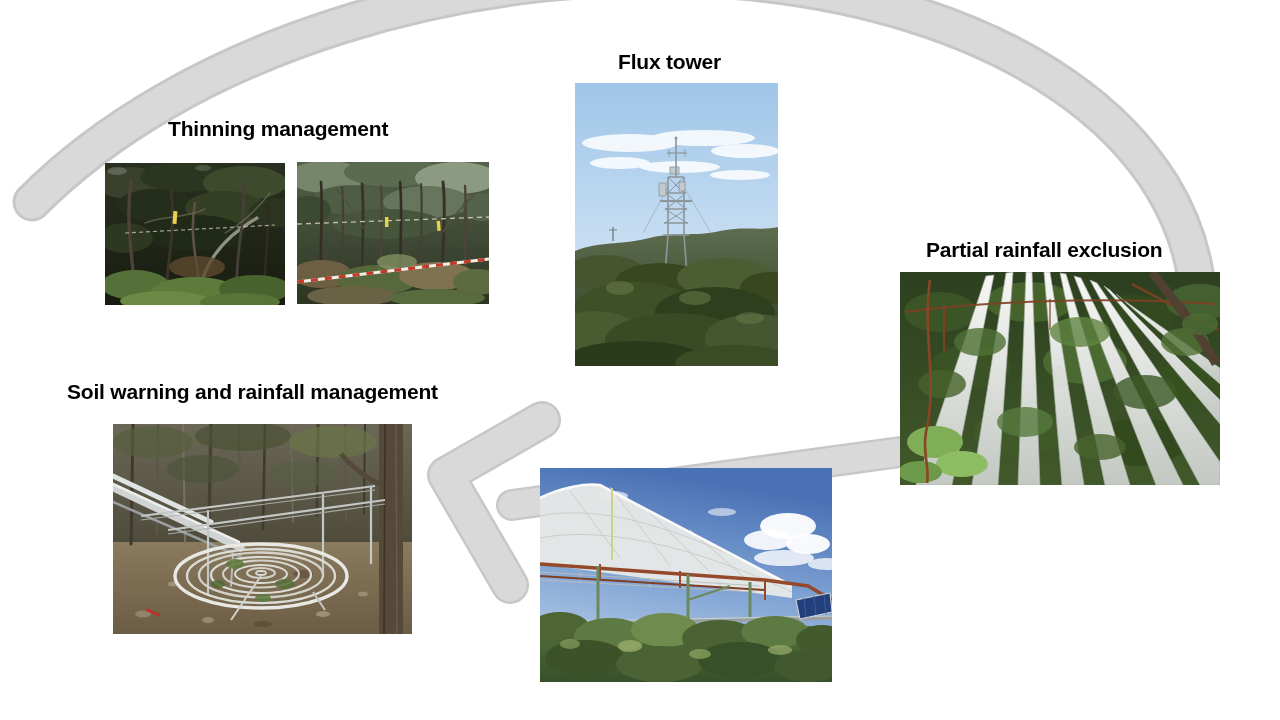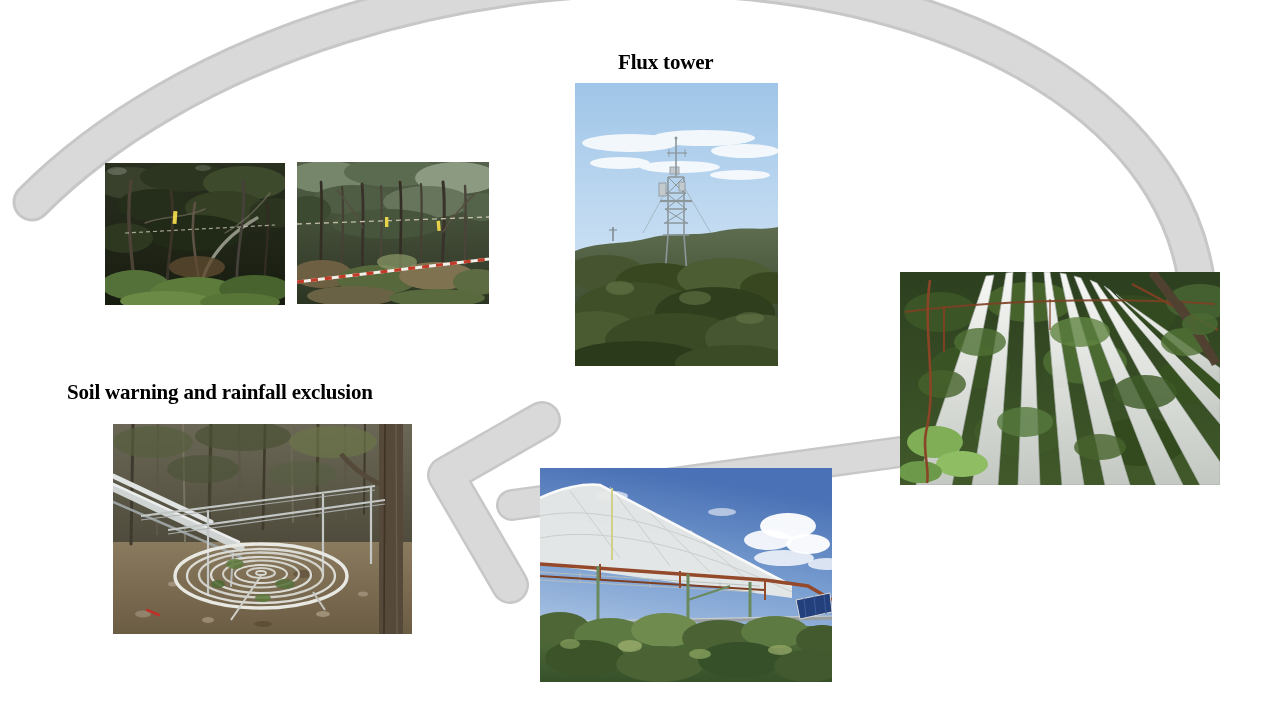--- a/index.html
+++ b/index.html
@@ -1,18 +1,18 @@
 <!DOCTYPE html>
 <html><head>
 <meta charset="utf-8">
 <style>
   html,body{margin:0;padding:0;background:#888;}
   #slide{
     position:relative;width:1280px;height:720px;background:#ffffff;
-    overflow:hidden;font-family:Liberation Serif, serif;
+    overflow:hidden;font-family:Liberation Sans, sans-serif;
   }
   .arrow-layer{position:absolute;left:0;top:0;z-index:1;}
   .photo{position:absolute;z-index:2;}
   .photo svg{display:block;width:100%;height:100%;}
   .label{
     position:absolute;z-index:3;font-weight:700;font-size:21px;color:#000;
     white-space:nowrap;letter-spacing:-0.2px;
   }
 </style>
 </head>
@@ -29,21 +29,23 @@
 
     <g>
       <path d="M 915 450 L 512 505" fill="none" stroke="#c7c7c7" stroke-width="32" stroke-linecap="round"></path>
       <path d="M 915 450 L 512 505" fill="none" stroke="#d9d9d9" stroke-width="27" stroke-linecap="round"></path>
       <path d="M 542 420 L 446 475 L 510 585" fill="none" stroke="#c7c7c7" stroke-width="38" stroke-linecap="round" stroke-linejoin="round"></path>
       <path d="M 542 420 L 446 475 L 510 585" fill="none" stroke="#d9d9d9" stroke-width="33" stroke-linecap="round" stroke-linejoin="round"></path>
     </g>
   </svg>
 
   <div class="label" style="left:618px;top:50px;">Flux tower</div>
-  <div class="label" style="left:67px;top:380px;">Soil warning and rainfall exclusion</div>
+  <div class="label" style="left:168px;top:117px;">Thinning management</div>
+  <div class="label" style="left:926px;top:238px;">Partial rainfall exclusion</div>
+  <div class="label" style="left:67px;top:380px;">Soil warning and rainfall management</div>
 
   <div class="photo" style="left:575px;top:83px;width:203px;height:283px;">
     <svg viewBox="0 0 203 283" preserveAspectRatio="none">
       <defs>
         <linearGradient id="g-sky1" x1="0" y1="0" x2="0" y2="1">
           <stop offset="0" stop-color="#9fc5e8"></stop>
             <stop offset="0.6" stop-color="#c9dff3"></stop>
             <stop offset="1" stop-color="#e4eef8"></stop>
         </linearGradient>
         <linearGradient id="g-for1" x1="0" y1="0" x2="0" y2="1">

